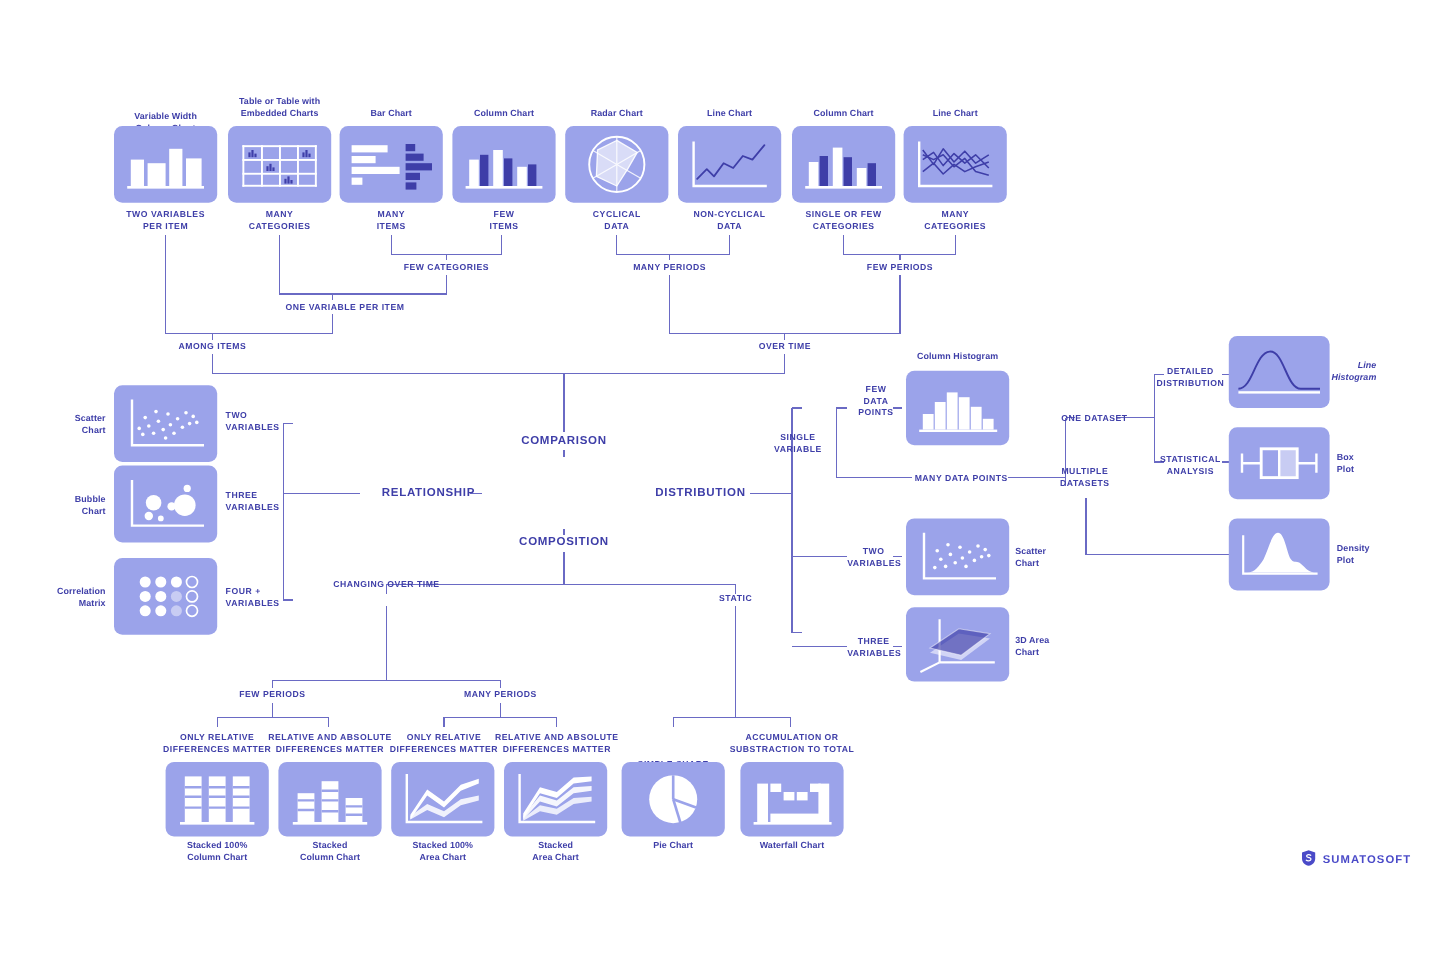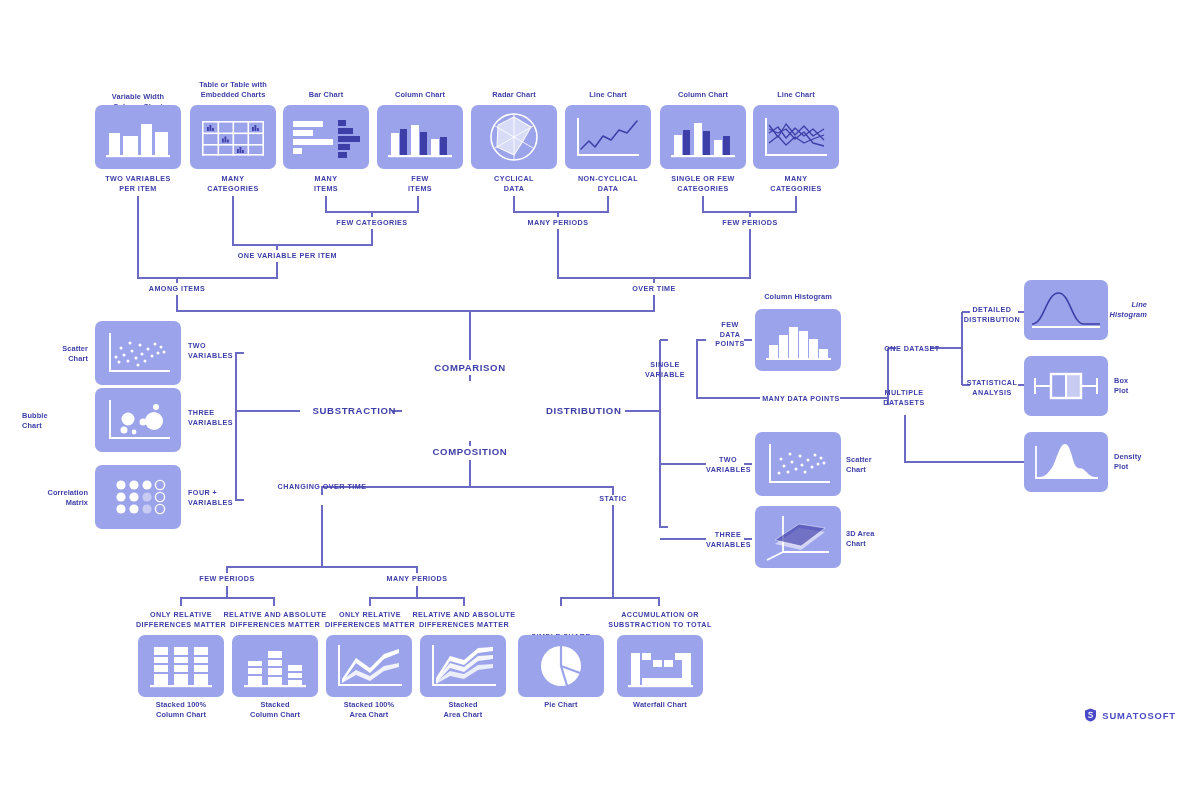--- a/index.html
+++ b/index.html
@@ -165,21 +165,21 @@
       <path d="M1018 312 L1024 312"></path>
       <path d="M1018 385 L1024 385"></path>
 
       <path d="M905 415 L905 462 L1024 462"></path>
     </g>
   </svg>
 
 
   <div class="branch" style="left:410px;top:362px;width:120px;">COMPARISON</div>
   <div class="branch" style="left:410px;top:446px;width:120px;">COMPOSITION</div>
-  <div class="branch" style="left:296px;top:405px;width:100px;text-align:right;">SUBSTRACTION</div>
+  <div class="branch" style="left:296px;top:405px;width:100px;text-align:right;">RELATIONSHIP</div>
   <div class="branch" style="left:546px;top:405px;width:100px;text-align:left;">DISTRIBUTION</div>
 
   <div class="lbl lbl-name" style="left:88px;top:80px;width:100px;margin-top:12px;">Variable Width
 Column Chart</div>
   <div class="tile" style="left:95px;top:105px;width:86px;height:64px;">
     <svg viewBox="0 0 86 64">
       <rect x="14" y="28" width="11" height="22" fill="#FFFFFF"></rect>
       <rect x="28" y="31" width="15" height="19" fill="#FFFFFF"></rect>
       <rect x="46" y="19" width="11" height="31" fill="#FFFFFF"></rect>
       <rect x="60" y="27" width="13" height="23" fill="#FFFFFF"></rect>
@@ -356,21 +356,21 @@
         <circle cx="26" cy="27" r="1.5"></circle>
           <circle cx="35" cy="22" r="1.5"></circle>
         <circle cx="21" cy="36" r="1.5"></circle>
           <circle cx="43" cy="44" r="1.5"></circle>
       </g>
     </svg>
   </div>
   <div class="lbl lbl-cap lbl-right" style="left:188px;top:341px;width:70px;text-align:left;">TWO
 VARIABLES</div>
 
-  <div class="lbl lbl-name lbl-left" style="left:22px;top:411px;width:66px;text-align:left;">Bubble
+  <div class="lbl lbl-name lbl-left" style="left:22px;top:411px;width:66px;text-align:right;">Bubble
 Chart</div>
   <div class="tile" style="left:95px;top:388px;width:86px;height:64px;">
     <svg viewBox="0 0 86 64">
       <path d="M15 12 L15 50 L75 50" fill="none" stroke="#FFFFFF" stroke-width="2"></path>
       <g fill="#FFFFFF">
         <circle cx="33" cy="31" r="6.5"></circle>
         <circle cx="48" cy="34" r="3.5"></circle>
         <circle cx="59" cy="33" r="9"></circle>
         <circle cx="29" cy="42" r="3.5"></circle>
         <circle cx="39" cy="44" r="2.4"></circle>

